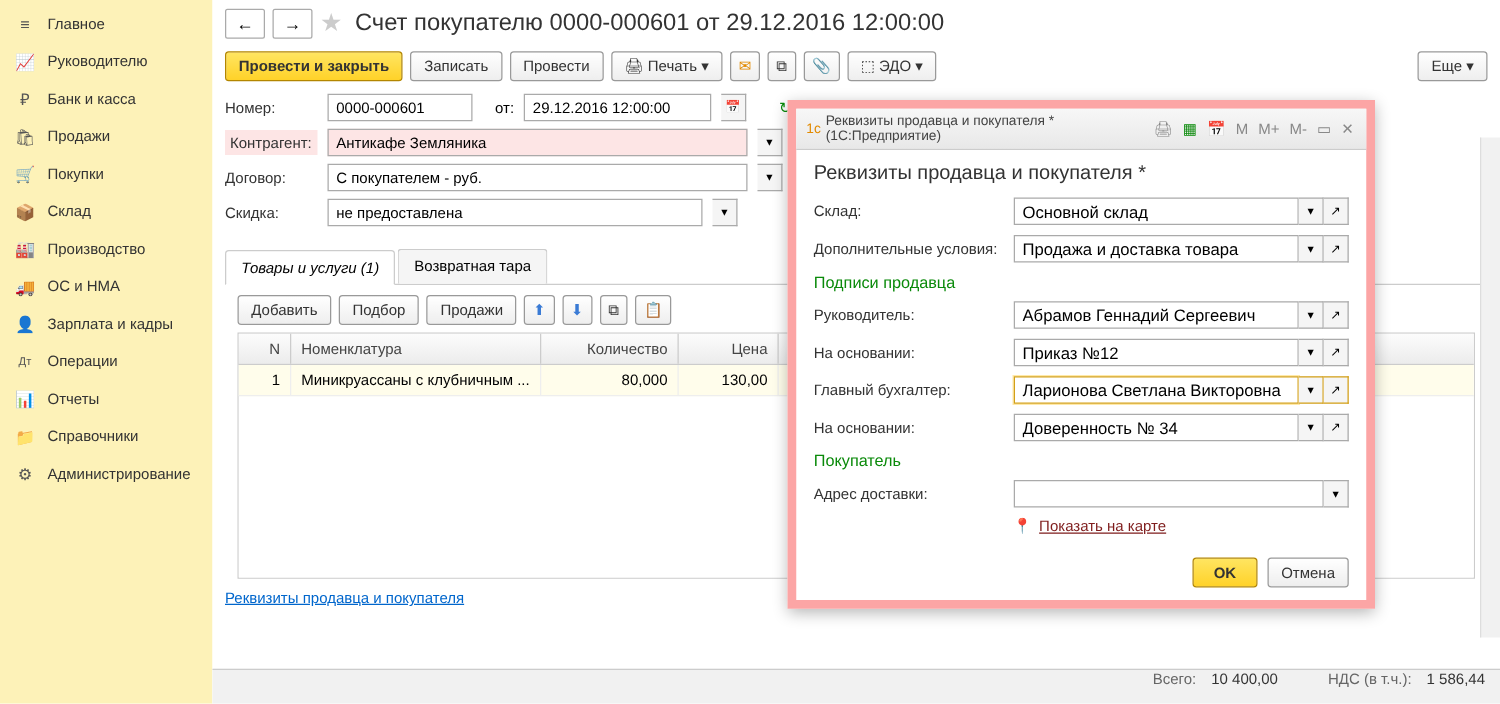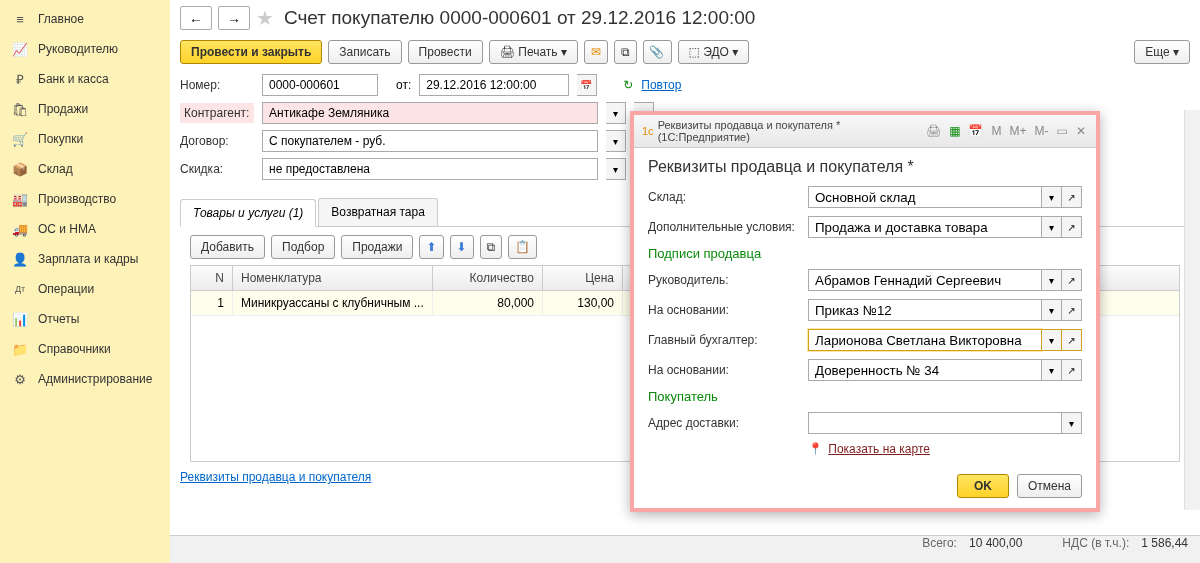--- a/index.html
+++ b/index.html
@@ -29,21 +29,21 @@
 .grid { margin: 0 20px; border: 1px solid #ccc; }
 .grid-head { display: flex; background: linear-gradient(#fcfcfc,#ececec); border-bottom: 1px solid #ccc; }
 .grid-head-cell { padding: 5px 8px; border-right: 1px solid #ccc; color: #444; }
 .grid-row { display: flex; background: #fffdeb; border-bottom: 1px solid #eee; }
 .grid-cell { padding: 5px 8px; border-right: 1px solid #eee; }
 .grid-body { height: 170px; background: #fff; }
 .footer-link { padding: 8px 10px; }
 .footer-link a { color: #0066cc; text-decoration: underline; cursor: pointer; }
 .status-bar { position: absolute; bottom: 0; left: 170px; right: 0; height: 28px; background: #f1f1f1; border-top: 1px solid #ccc; display: flex; align-items: flex-start; padding: 0 12px; justify-content: flex-end; gap: 40px; color: #333; }
 .status-bar .lbl { color: #666; margin-right: 12px; }
-.modal { position: absolute; top: 80px; left: 630px; width: 470px; background: #fff; border: 4px solid #fca5a5; box-shadow: 0 3px 12px rgba(0,0,0,0.3); z-index: 100; margin-top: 31px; }
+.modal { position: absolute; top: 80px; left: 630px; width: 470px; background: #fff; border: 7px solid #fca5a5; box-shadow: 0 3px 12px rgba(0,0,0,0.3); z-index: 100; }
 .modal-titlebar { background: linear-gradient(#f7f7f7,#e8e8e8); border-bottom: 1px solid #ccc; padding: 4px 8px; display: flex; align-items: center; font-size: 11px; color: #444; }
 .modal-titlebar .ticons { margin-left: auto; display: flex; gap: 4px; align-items: center; }
 .modal-titlebar .ticon { cursor: pointer; color: #888; font-size: 12px; padding: 0 2px; }
 .modal-body { padding: 10px 14px; }
 .modal-h1 { font-size: 16px; color: #333; margin-bottom: 10px; }
 .section-h { color: #0a8a0a; font-size: 13px; margin: 6px 0 8px; }
 .modal-row { display: flex; align-items: center; margin-bottom: 8px; }
 .modal-label { width: 160px; color: #333; }
 .modal-input-wrap { display: flex; flex: 1; }
 .modal-input { border: 1px solid #aaa; padding: 3px 6px; flex: 1; height: 22px; }
@@ -162,21 +162,21 @@
     <div class="form-row">
       <span class="form-label">Договор:</span>
       <div class="input-box" style="width:336px">
           <span>С покупателем - руб.</span>
         </div>
       <button class="select-btn">▾</button>
       <button class="select-btn">↗</button>
     </div>
     <div class="form-row">
       <span class="form-label">Скидка:</span>
-      <div class="input-box" style="width:336px">
+      <div class="input-box" style="width:300px">
           <span>не предоставлена</span>
         </div>
       <button class="select-btn">▾</button>
     </div>
   </div>
 
   <div class="tabs-row">
     <div class="tab active">Товары и услуги (1)</div>
     <div class="tab">Возвратная тара</div>
   </div>

